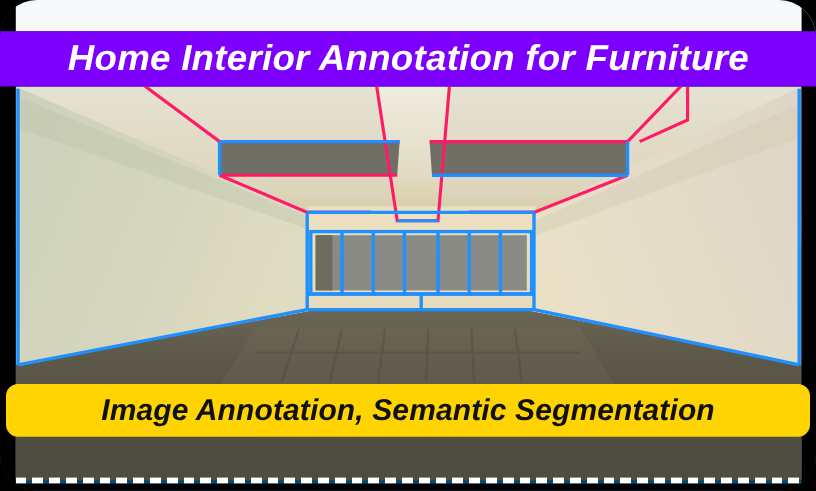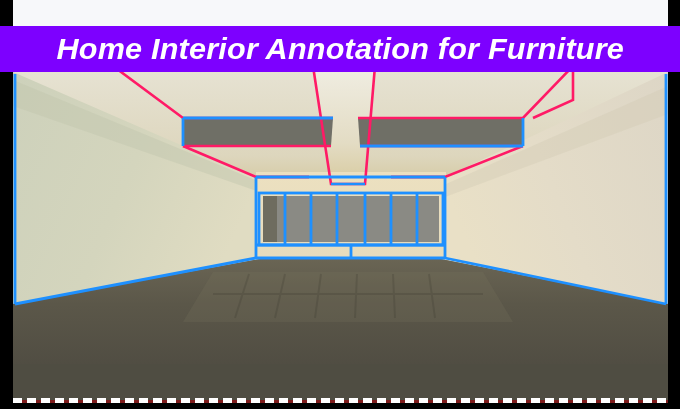--- a/index.html
+++ b/index.html
@@ -11,22 +11,23 @@
     width: 680px;
     height: 409px;
     overflow: hidden;
     font-family: "Liberation Sans", sans-serif;
   }
 
   #canvas {
     position: relative;
     width: 680px;
     height: 409px;
-    background: #7f1d1d;
+    background: #0c4a6e;
     overflow: hidden;
+    border-radius: 31px;
   }
 
   
   .top-strip {
     position: absolute;
     left: 13px;
     top: 0;
     width: 667px;
     height: 26px;
     background: #f7f8fa;
@@ -282,20 +283,23 @@
       <path d="M318,112 L352,112" stroke="#1e90ff" stroke-width="2.6" fill="none"></path>
     </svg>
   </div>
 
   <div class="bottom-fill"></div>
 
   <div class="title-banner">
     <span class="title-text">Home Interior Annotation for Furniture</span>
   </div>
 
+  <div class="subtitle-banner">
+    <span class="subtitle-text">Image Annotation, Semantic Segmentation</span>
+  </div>
 
   <div class="dashed-rule"></div>
   <div class="bottom-black"></div>
 
   <div class="gutter-left"></div>
   <div class="gutter-right"></div>
 
 </div>
 
 </body></html>

